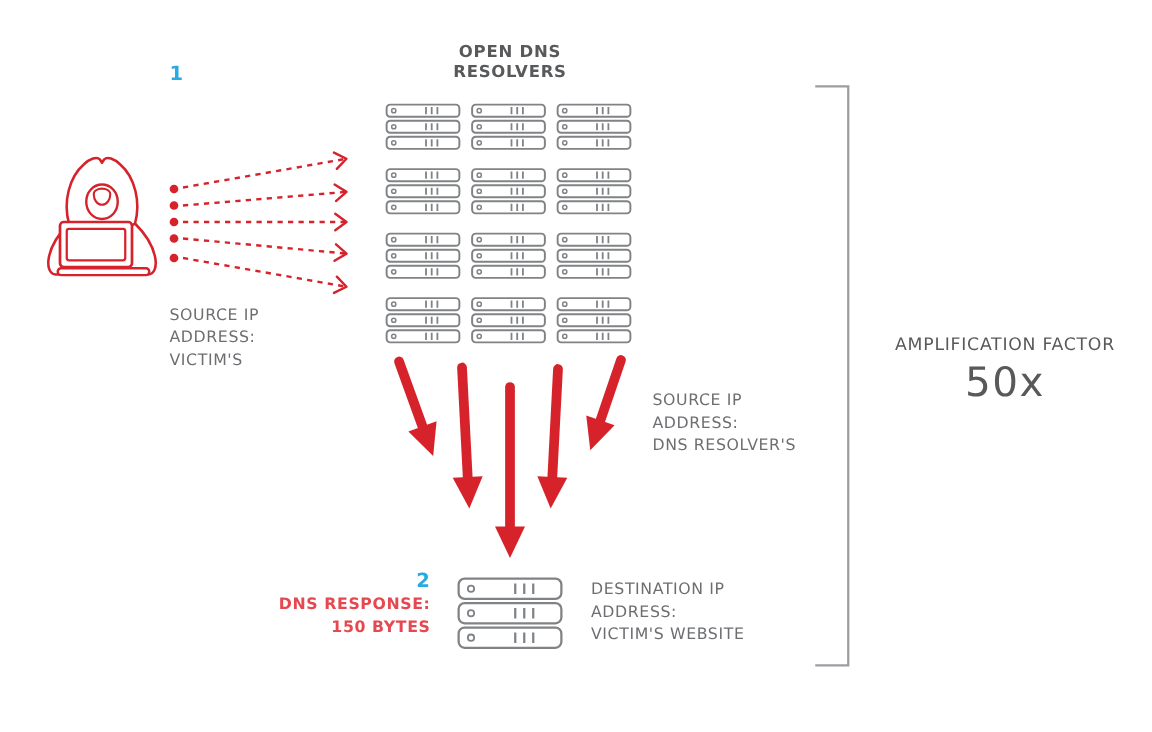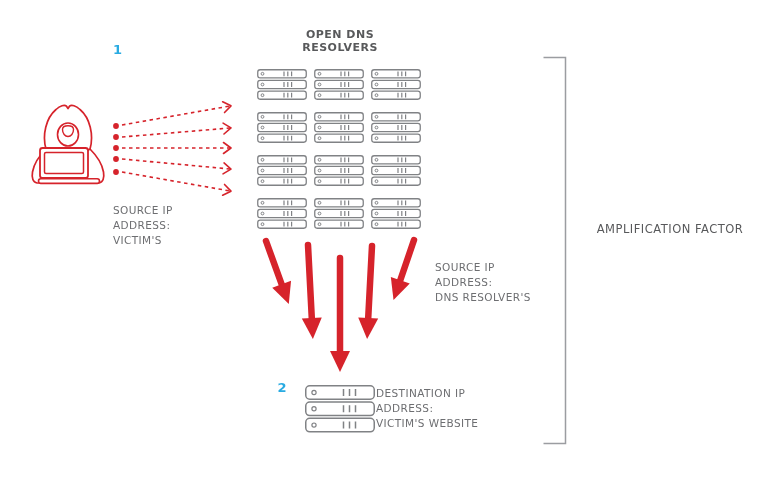--- a/index.html
+++ b/index.html
@@ -147,22 +147,25 @@
 
   <div class="txt small-label" style="left:113px;top:203px">SOURCE IP
 ADDRESS:
 VICTIM'S</div>
 
   <div class="txt small-label" style="left:435px;top:260px">SOURCE IP
 ADDRESS:
 DNS RESOLVER'S</div>
 
   <div class="txt step-num right" style="left:180px;top:380px;width:107px">2</div>
+  <div class="txt red-label right" style="left:130px;top:396px;width:157px">DNS RESPONSE:
+150 BYTES</div>
 
-  <div class="txt small-label" style="left:376px;top:386px">DESTINATION IP
+  <div class="txt small-label" style="left:394px;top:386px">DESTINATION IP
 ADDRESS:
 VICTIM'S WEBSITE</div>
 
   <div class="amp-wrap">
     <div class="amp-label">AMPLIFICATION FACTOR</div>
+    <div class="amp-value">50x</div>
   </div>
 
 </div>
 
 </body></html>

